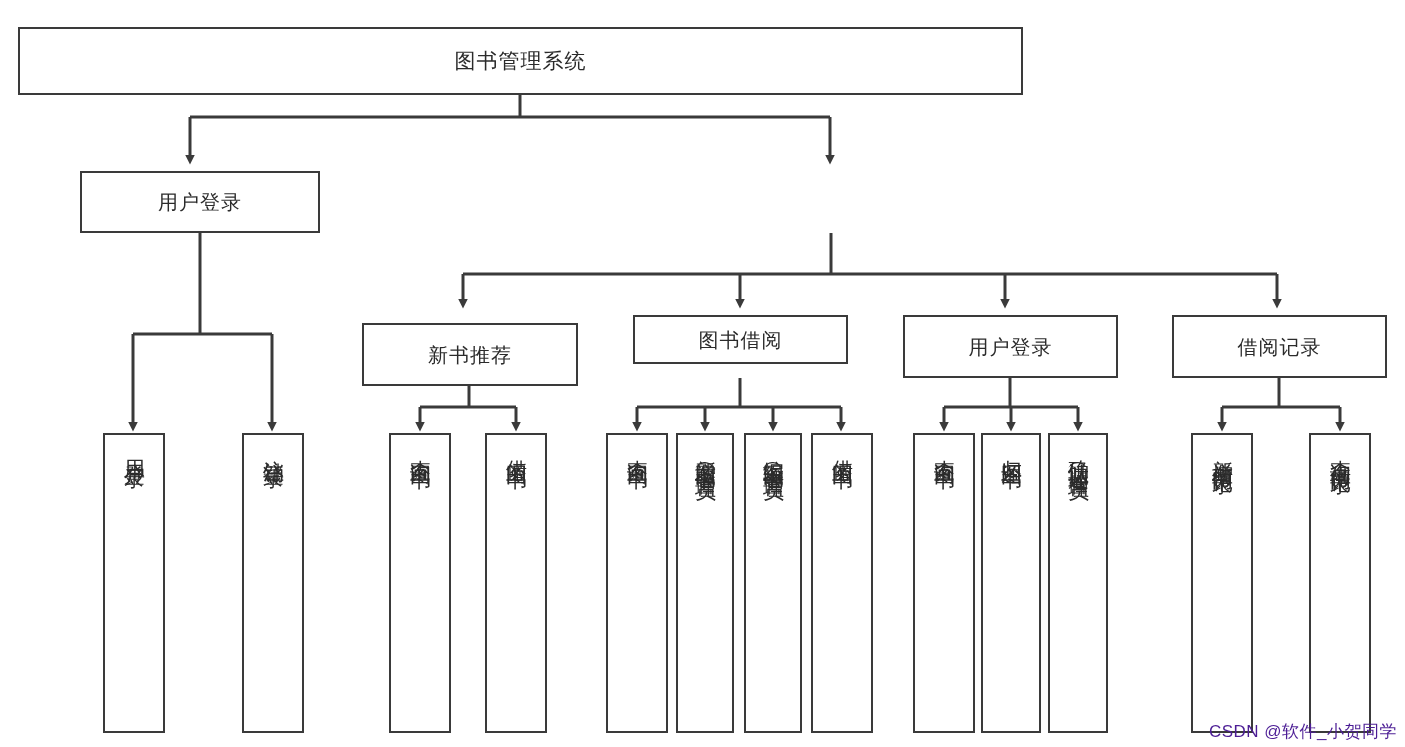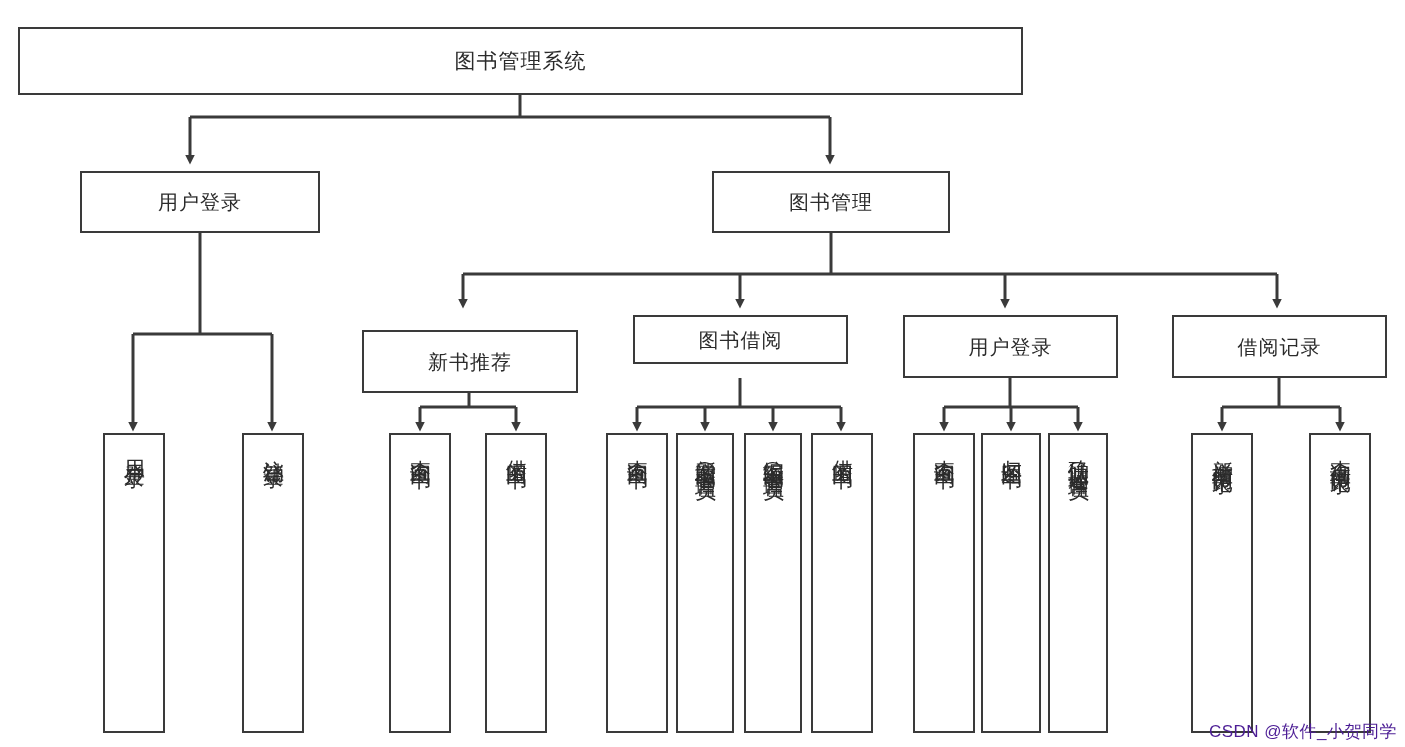--- a/index.html
+++ b/index.html
@@ -103,25 +103,22 @@
   </svg>
 
   <div class="node h root" style="left:18px;top:4px;width:1005px;height:68px;margin-top:23px;">
     <span>图书管理系统</span>
   </div>
 
   <div class="node h" style="left:80px;top:171px;width:240px;height:62px;">
     <span>用户登录</span>
   </div>
 
-  <div class="node h" style="left:712px;top:171px;width:238px;height:62px;">
-    <span>图书管理</span>
-  </div>
 
-  <div class="node h" style="left:362px;top:330px;width:216px;height:63px;justify-content:center;">
+  <div class="node h" style="left:362px;top:323px;width:216px;height:63px;justify-content:center;">
     <span>新书推荐</span>
   </div>
 
   <div class="node h" style="left:633px;top:315px;width:215px;height:49px;">
     <span>图书借阅</span>
   </div>
 
   <div class="node h" style="left:903px;top:315px;width:215px;height:63px;">
     <span>用户登录</span>
   </div>

